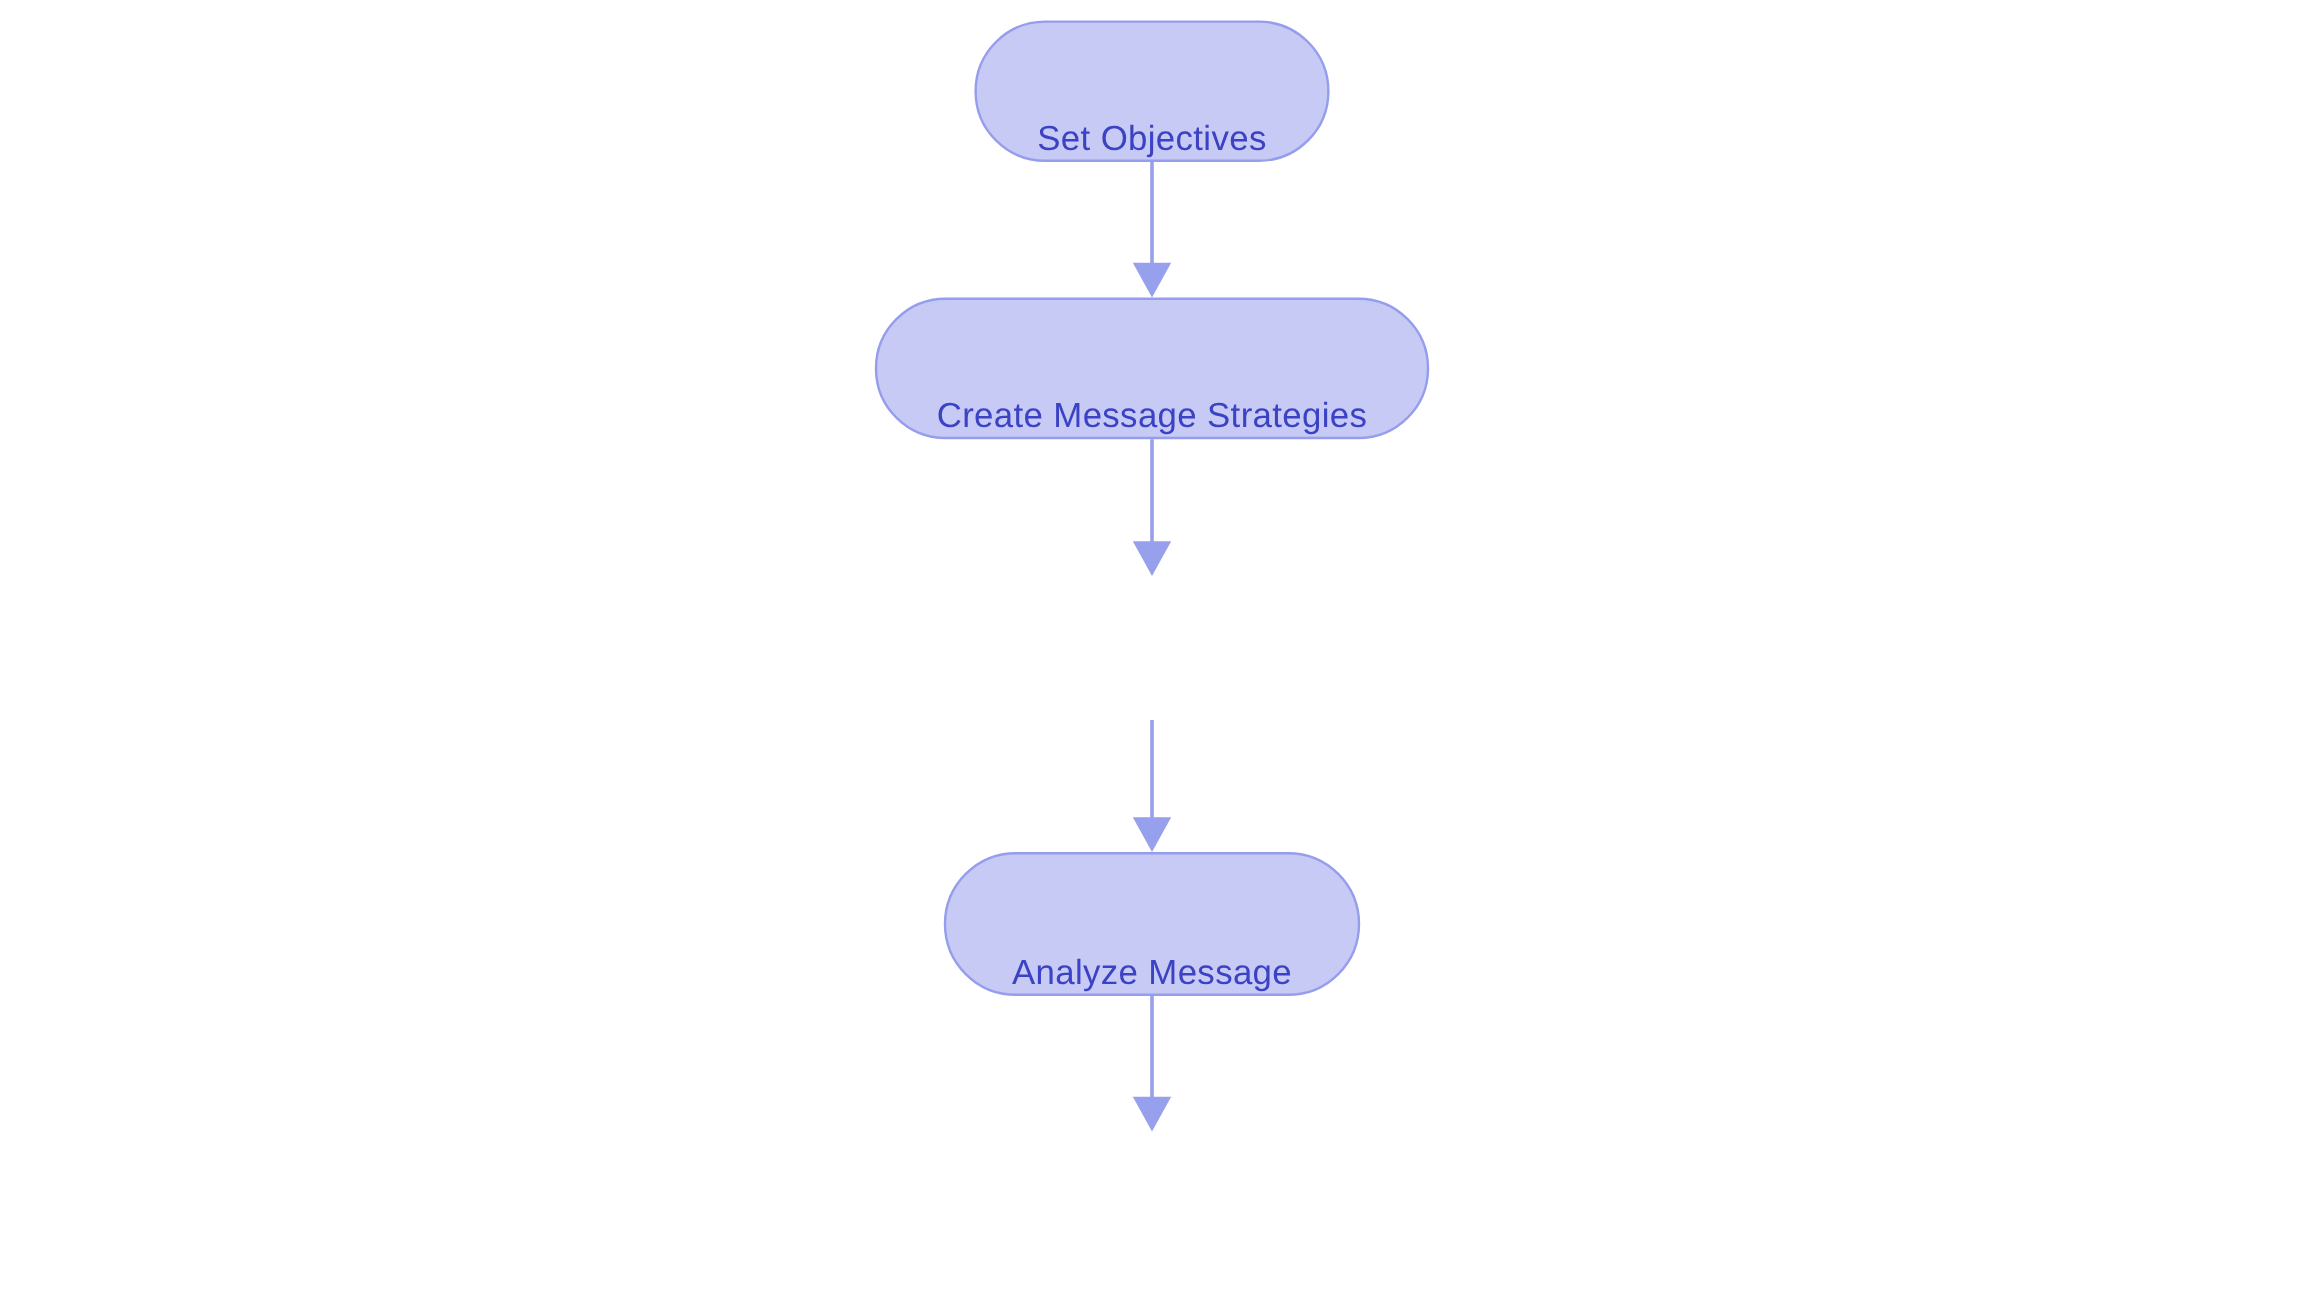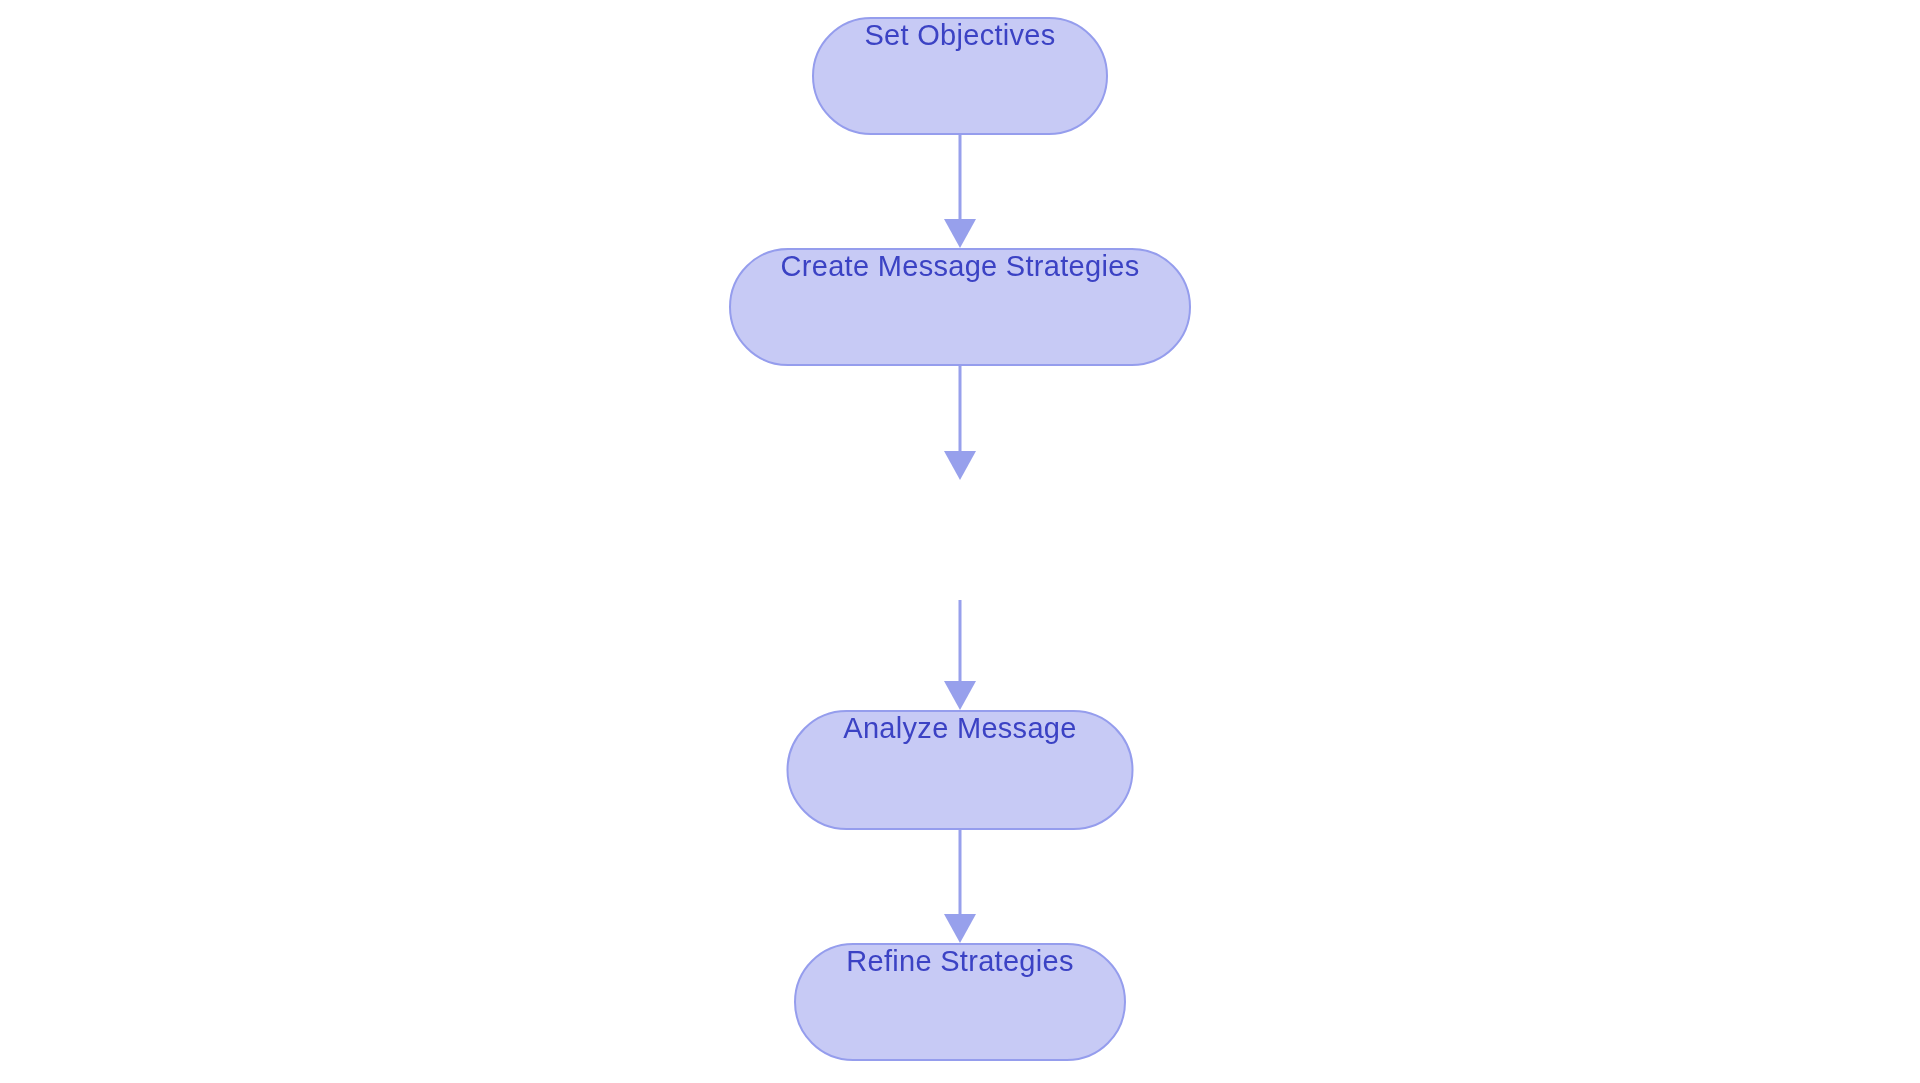--- a/index.html
+++ b/index.html
@@ -21,21 +21,21 @@
     transform: translateX(-50%);
     box-sizing: border-box;
     height: 118px;
     border-radius: 59px;
     background: #c7caf5;
     border: 2px solid #959ded;
     color: #3b42c4;
     font-size: 29px;
     letter-spacing: 0.3px;
     display: flex;
-    align-items: flex-start;
+    align-items: flex-end;
     justify-content: center;
     white-space: nowrap;
   }
   .node-1 { top: 17px;  width: 296px; }
   .node-2 { top: 248px; width: 462px; }
   .node-3 { top: 480px; width: 328px; height: 120px; border-radius: 60px; }
   .node-4 { top: 710px; width: 347px; height: 120px; border-radius: 60px; }
   .node-5 { top: 943px; width: 332px; }
 
   .arrow {
@@ -101,17 +101,14 @@
 
   <div class="node node-4">
     <span>Analyze Message</span>
   </div>
 
   <div class="arrow arrow-4">
     <div class="shaft"></div>
     <div class="head"></div>
   </div>
 
-  <div class="node node-5">
-    <span>Refine Strategies</span>
-  </div>
 
 </div>
 
 </body></html>

